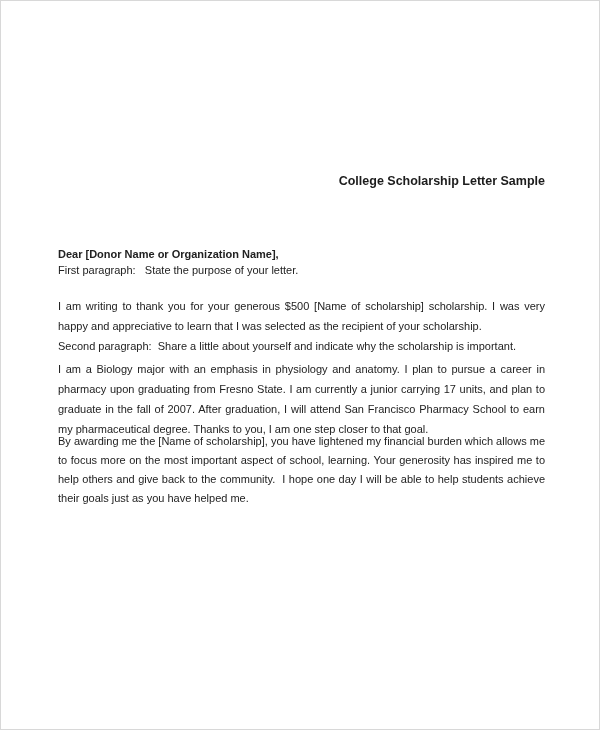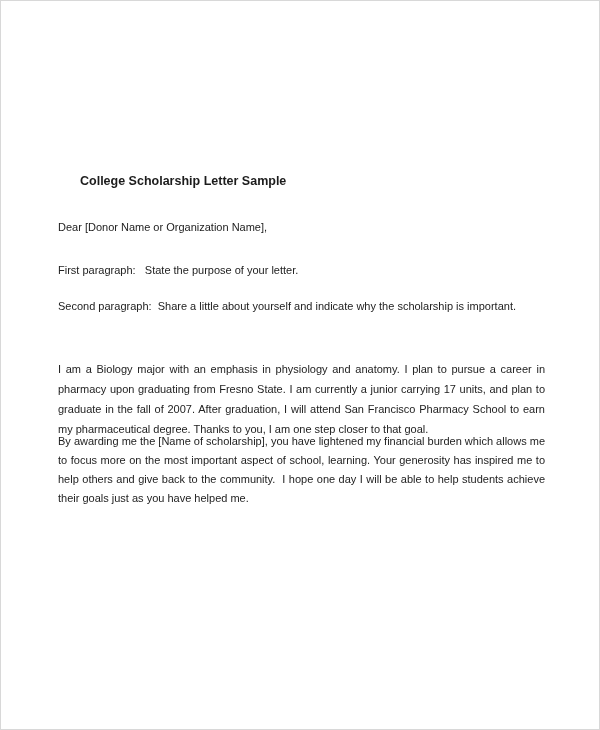--- a/index.html
+++ b/index.html
@@ -23,27 +23,27 @@
   .block {
     position: absolute;
     left: 57px;
     width: 487px;
   }
   .doc-title {
     top: 170px;
     margin: 0;
     box-sizing: border-box;
     padding-left: 22px;          
-    text-align: left;
+    text-align: right;
     font-size: 12.5px;
     font-weight: bold;
     line-height: 20px;
     color: #1c1c1c;
   }
-  .salutation   { top: 216px; }
+  .salutation   { top: 243px; font-weight: bold; }
   .instruction1 { top: 259px; }
   .para-block-1 { top: 295px; }
   .para-block-2 { top: 358px; }
   .para-block-3 { top: 431px; line-height: 19px; }
   .closing      { top: 544px; }
   .para {
     text-align: justify;
     white-space: pre-wrap;
   }
   .single-line {
@@ -55,20 +55,21 @@
 
 <div class="page">
 
   <h1 class="block doc-title">College Scholarship Letter Sample</h1>
 
   <div class="block salutation single-line">Dear [Donor Name or Organization Name],</div>
 
   <div class="block instruction1 single-line">First paragraph:   State the purpose of your letter.</div>
 
   <div class="block para-block-1">
+    <div class="para">I am writing to thank you for your generous $500 [Name of scholarship] scholarship. I was very happy and appreciative to learn that I was selected as the recipient of your scholarship.</div>
     <div class="para">Second paragraph:  Share a little about yourself and indicate why the scholarship is important.</div>
   </div>
 
   <div class="block para-block-2">
     <div class="para">I am a Biology major with an emphasis in physiology and anatomy. I plan to pursue a career in pharmacy upon graduating from Fresno State. I am currently a junior carrying 17 units, and plan to graduate in the fall of 2007. After graduation, I will attend San Francisco Pharmacy School to earn my pharmaceutical degree. Thanks to you, I am one step closer to that goal.</div>
   </div>
 
   <div class="block para-block-3">
     <div class="para">By awarding me the [Name of scholarship], you have lightened my financial burden which allows me to focus more on the most important aspect of school, learning. Your generosity has inspired me to help others and give back to the community.  I hope one day I will be able to help students achieve their goals just as you have helped me.</div>
   </div>

